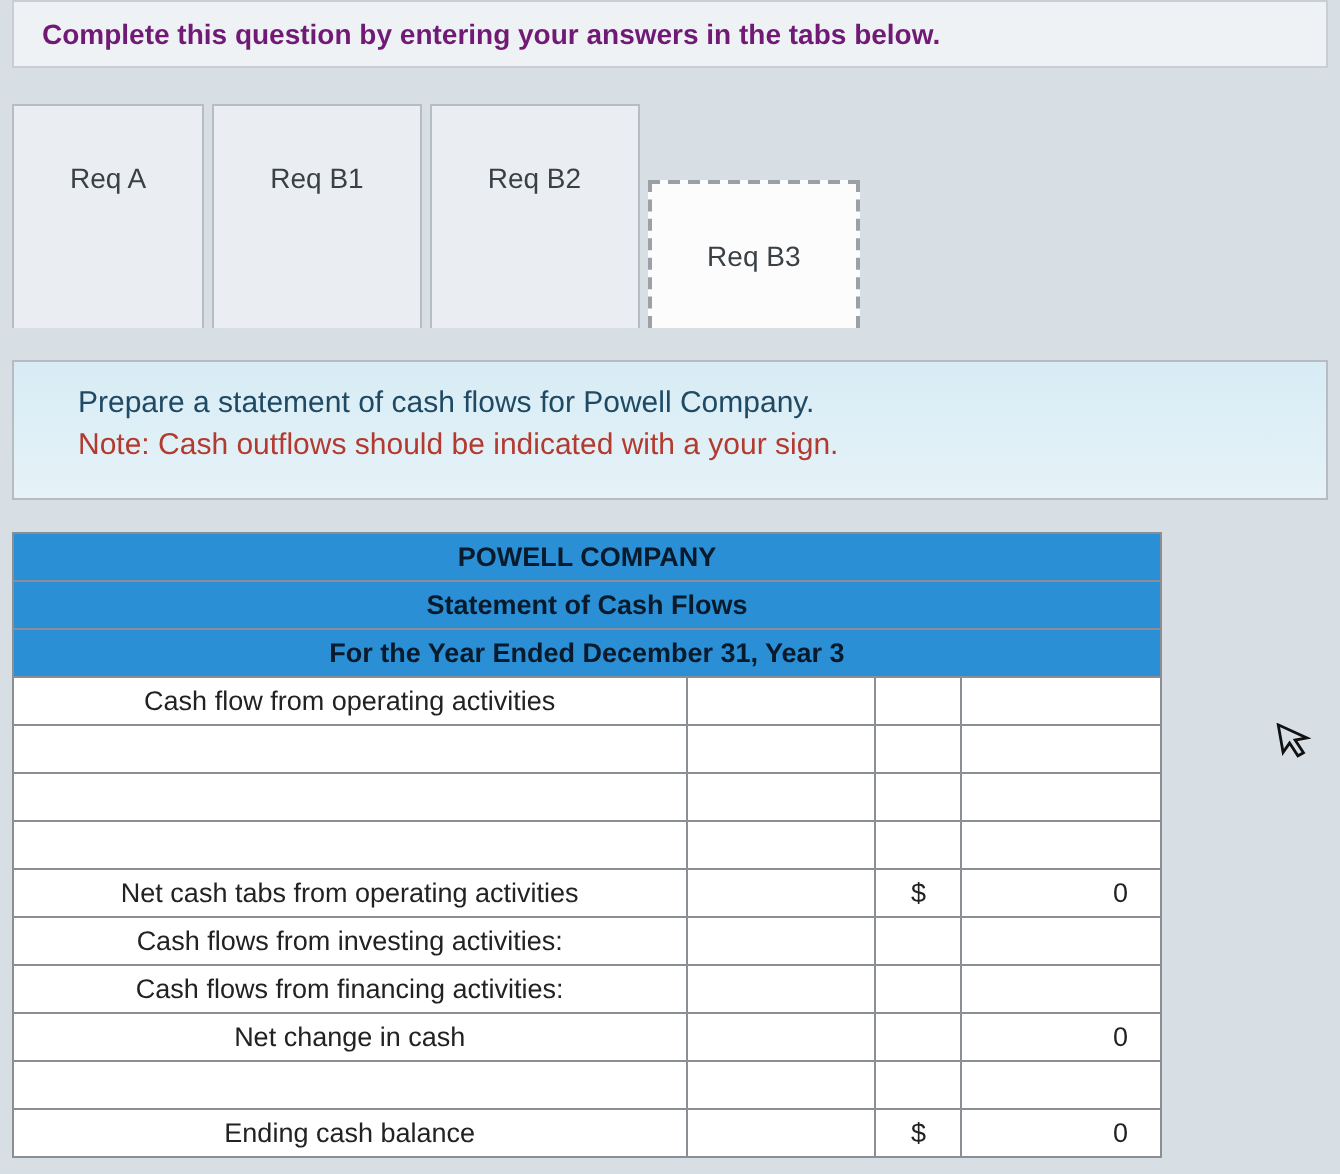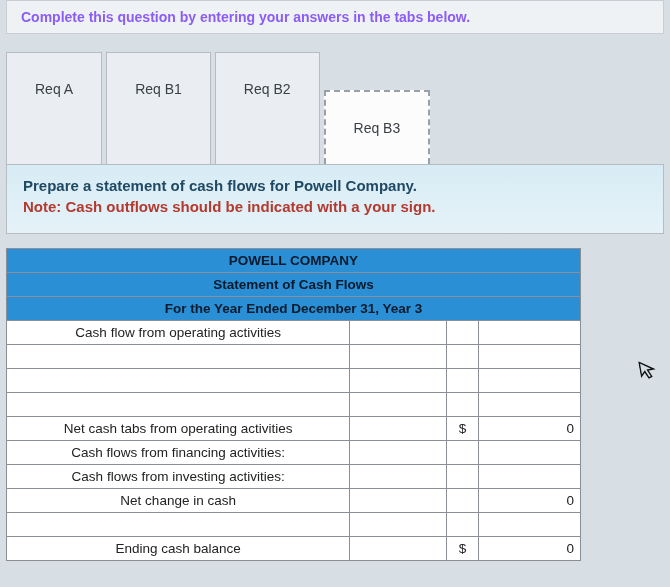--- a/index.html
+++ b/index.html
@@ -11,21 +11,21 @@
     width: 670px;
     height: 587px;
     overflow: hidden;
     position: relative;
   }
   .instruction-bar {
     background: #eef2f5;
     border: 1px solid #c8ced4;
     padding: 8px 14px;
     margin: 0 6px 18px 6px;
-    color: #8b5cf6;
+    color: #701a75;
     font-weight: 700;
     font-size: 14px;
   }
   .tabs {
     display: flex;
     gap: 0;
     margin: 0 6px;
   }
   .tab {
     flex: 0 0 auto;
@@ -44,44 +44,43 @@
     background: #fcfcfd;
     border: 2px dashed #9aa0a6;
     border-bottom: none;
     position: relative;
     z-index: 2;
     margin-top: 38px;
   }
   .panel {
     border: 1px solid #b6bcc2;
     background: linear-gradient(#d7ecf5, #e6f2f8);
-    margin: 0 6px;
-    padding: 12px 14px 18px 16px;
-    font-weight: bold;
+    margin: 16px 6px;
+    padding: 12px 14px 18px 32px;
   }
   .panel-prep {
     color: #204a63;
     font-size: 15px;
     margin-bottom: 4px;
   }
   .panel-note {
     color: #b33a2f;
     font-size: 15px;
   }
   .sheet {
     margin: 14px 6px 0 6px;
     border-collapse: collapse;
     width: 575px;
     background: #fff;
     font-size: 13.5px;
     color: #222;
   }
   .sheet td, .sheet th {
     border: 1px solid #8a8f95;
-    padding: 4px 6px;
+    padding: 4px 16px;
     height: 24px;
     vertical-align: middle;
   }
   .hdr {
     background: #2a8fd4;
     color: #081a2b;
     font-weight: 700;
     text-align: center;
   }
   .col-label { width: 320px; text-align: center; }
@@ -151,27 +150,27 @@
     <td class="col-val"></td>
   </tr>
 
   <tr>
     <td class="col-label">Net cash tabs from operating activities</td>
     <td class="col-mid"></td>
     <td class="col-cur">$</td>
     <td class="col-val">0</td>
   </tr>
   <tr>
-    <td class="col-label">Cash flows from financing activities:</td>
+    <td class="col-label">Cash flows from investing activities:</td>
     <td class="col-mid"></td>
     <td class="col-cur"></td>
     <td class="col-val"></td>
   </tr>
   <tr>
-    <td class="col-label">Cash flows from investing activities:</td>
+    <td class="col-label">Cash flows from financing activities:</td>
     <td class="col-mid"></td>
     <td class="col-cur"></td>
     <td class="col-val"></td>
   </tr>
   <tr>
     <td class="col-label">Net change in cash</td>
     <td class="col-mid"></td>
     <td class="col-cur"></td>
     <td class="col-val">0</td>
   </tr>

